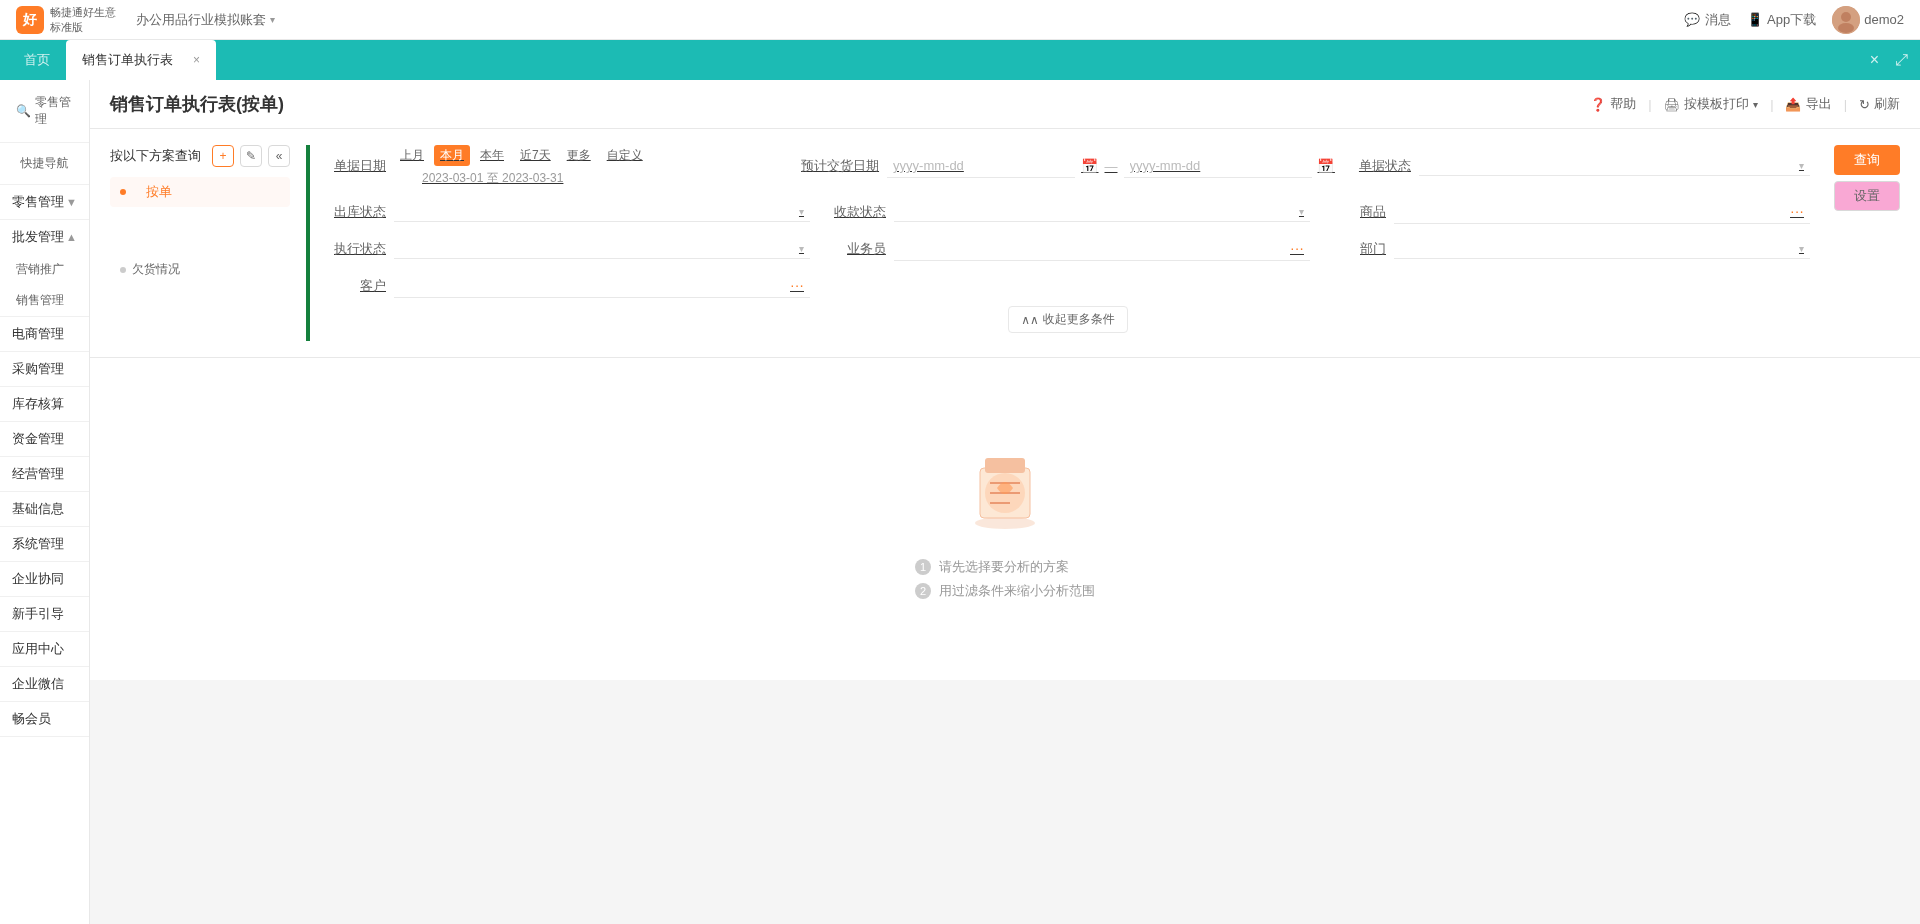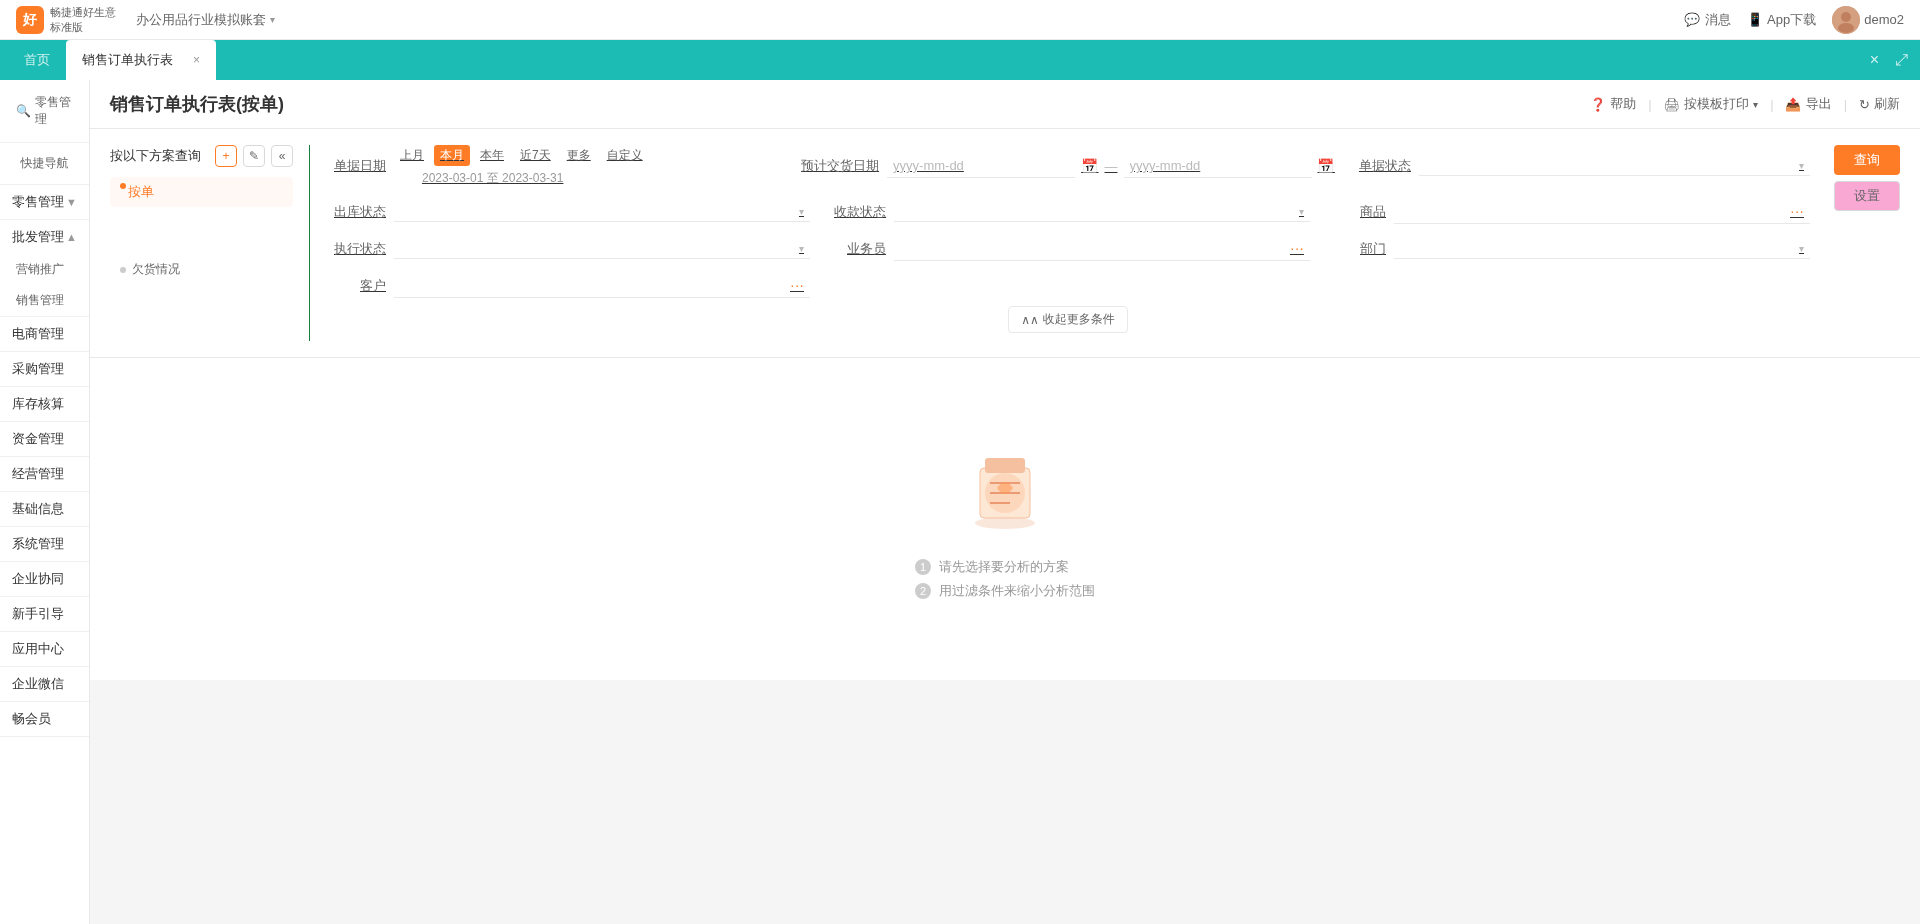--- a/index.html
+++ b/index.html
@@ -41,26 +41,26 @@
     .content-area { flex: 1; overflow-y: auto; background: #f5f5f5; padding: 0; }
     .page-header { background: #fff; padding: 12px 20px 0 20px; border-bottom: 1px solid #e8e8e8; display: flex; align-items: center; justify-content: space-between; }
     .page-title { font-size: 18px; font-weight: bold; color: #333; padding-bottom: 12px; }
     .page-header-actions { display: flex; align-items: center; gap: 12px; padding-bottom: 12px; }
     .header-action-btn { display: flex; align-items: center; gap: 4px; color: #666; font-size: 13px; cursor: pointer; background: none; border: none; }
     .header-action-separator { color: #d9d9d9; }
 
     
     .filter-area { background: #fff; margin: 0; padding: 16px 20px; border-bottom: 1px solid #e8e8e8; }
     .filter-layout { display: flex; gap: 16px; }
-    .filter-left { width: 200px; flex-shrink: 0; border-right: 1px solid #15803d; padding-right: 16px; }
+    .filter-left { width: 200px; flex-shrink: 0; border-right: 4px solid #15803d; padding-right: 16px; }
     .filter-left-title { font-size: 13px; color: #333; margin-bottom: 10px; display: flex; align-items: center; gap: 8px; }
     .filter-left-actions { display: flex; gap: 6px; margin-left: auto; }
     .filter-left-action { width: 22px; height: 22px; display: flex; align-items: center; justify-content: center; border: 1px solid #d9d9d9; border-radius: 4px; cursor: pointer; color: #666; font-size: 12px; }
     .filter-left-action.orange { border-color: #ff7c27; color: #ff7c27; }
-    .filter-item-active { display: flex; align-items: flex-start; gap: 2px; padding: 6px 10px; background: #fff8f5; border-radius: 4px; color: #ff7c27; cursor: pointer; font-size: 13px; }
+    .filter-item-active { display: flex; align-items: center; gap: 20px; padding: 6px 10px; background: #fff8f5; border-radius: 4px; color: #ff7c27; cursor: pointer; font-size: 13px; }
     .filter-item-active .dot { width: 6px; height: 6px; background: #ff7c27; border-radius: 50%; }
     .filter-item { display: flex; align-items: center; gap: 6px; padding: 6px 10px; color: #666; cursor: pointer; font-size: 12px; margin-top: 48px; }
     .filter-item .dot-gray { width: 6px; height: 6px; background: #ccc; border-radius: 50%; }
 
     .filter-right { flex: 1; }
     .filter-rows { display: flex; flex-direction: column; gap: 12px; }
     .filter-row { display: grid; grid-template-columns: 1fr 1fr 1fr; gap: 16px; align-items: center; }
     .filter-field { display: flex; align-items: center; gap: 8px; text-decoration: underline; }
     .filter-label { color: #666; font-size: 13px; white-space: nowrap; min-width: 60px; text-align: right; }
     .filter-label-wide { min-width: 70px; }

